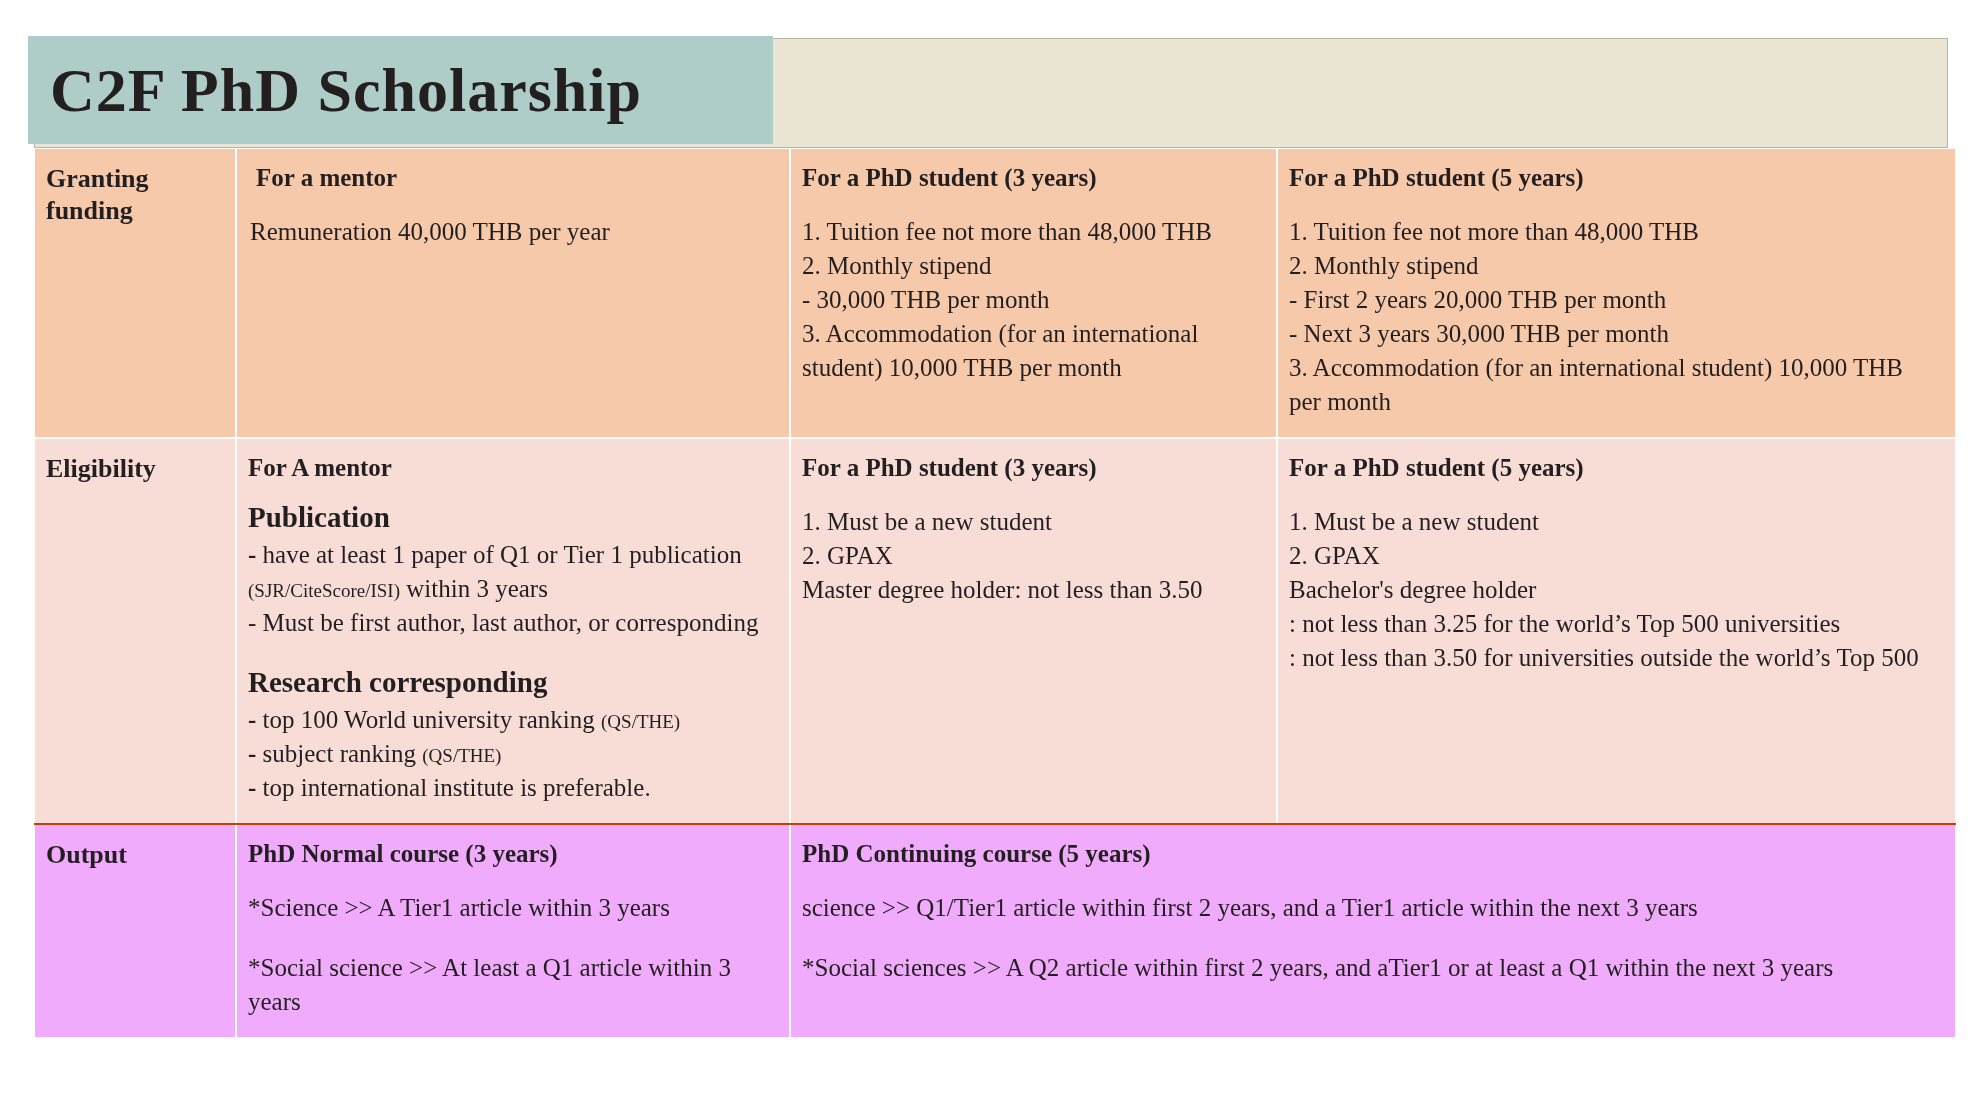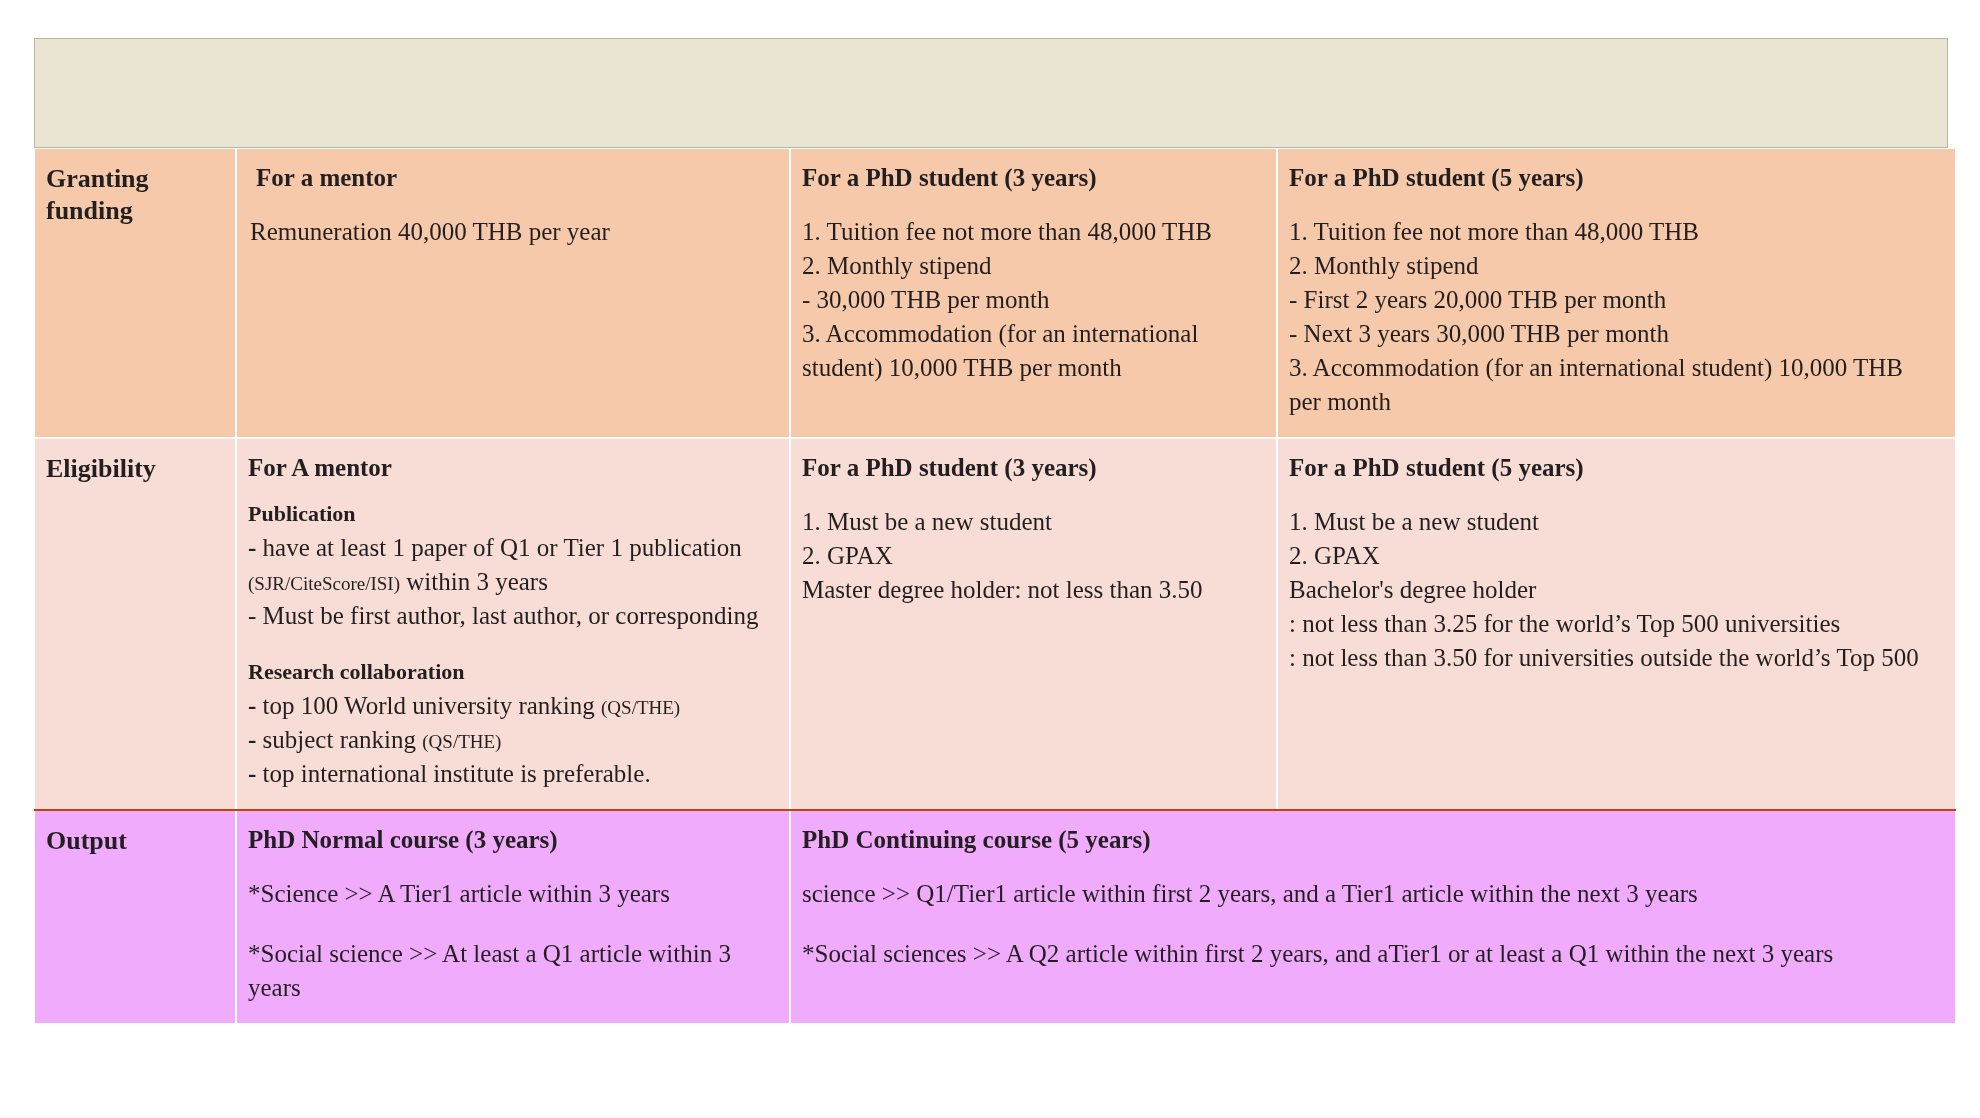--- a/index.html
+++ b/index.html
@@ -99,21 +99,21 @@
     line-height: 1.36;
   }
   .body-text p { margin: 0; }
 
   .small-note {
     font-size: 19px;
   }
 
   .group-title {
     font-weight: bold;
-    font-size: 22px;
+    font-size: 29px;
     margin: 0 0 4px 0;
   }
   .spacer-20 { height: 26px; }
 
   .dash { font-weight: bold; }
 
   
   .table td.label { width: 200px; }
   .table td.c2 { width: 552px; margin-top: 19px; }
   .table td.c3 { width: 485px; }
@@ -124,20 +124,23 @@
 
   .divider-left { border-left: 2px solid #ffffff !important; }
 </style>
 </head>
 <body>
 
 <div class="slide">
 
   <div class="backdrop"></div>
 
+  <div class="title-band">
+    <div class="title-text">C2F PhD Scholarship</div>
+  </div>
 
   <table class="table">
 
     <tbody>
         <tr class="row-1">
       <td class="label">
         <div class="cell-inner">
           <div class="rowlabel">Granting funding</div>
         </div>
       </td>
@@ -191,21 +194,21 @@
               <span class="small-note">(SJR/CiteScore/ISI)</span>
               <span>within 3 years</span>
             </p>
             <p><span>-</span>
               <span>Must be first author, last author, or corresponding</span>
             </p>
           </div>
 
           <div class="spacer-20"></div>
 
-          <div class="group-title">Research collaboration</div>
+          <div class="group-title">Research corresponding</div>
           <div class="body-text">
             <p><span class="dash">-</span>
               <span>top 100 World university ranking</span>
               <span class="small-note">(QS/THE)</span>
             </p>
             <p><span class="dash">-</span>
               <span>subject ranking</span>
               <span class="small-note">(QS/THE)</span>
             </p>
             <p><span class="dash">-</span>

